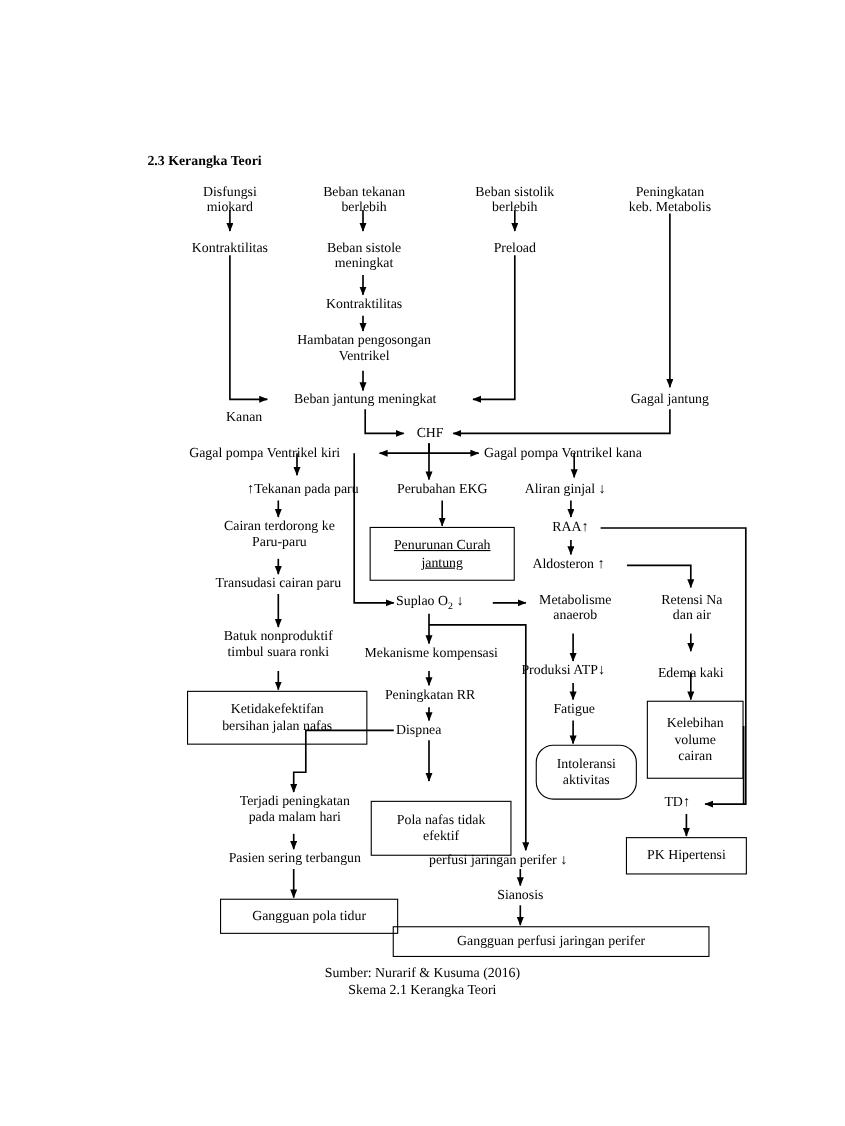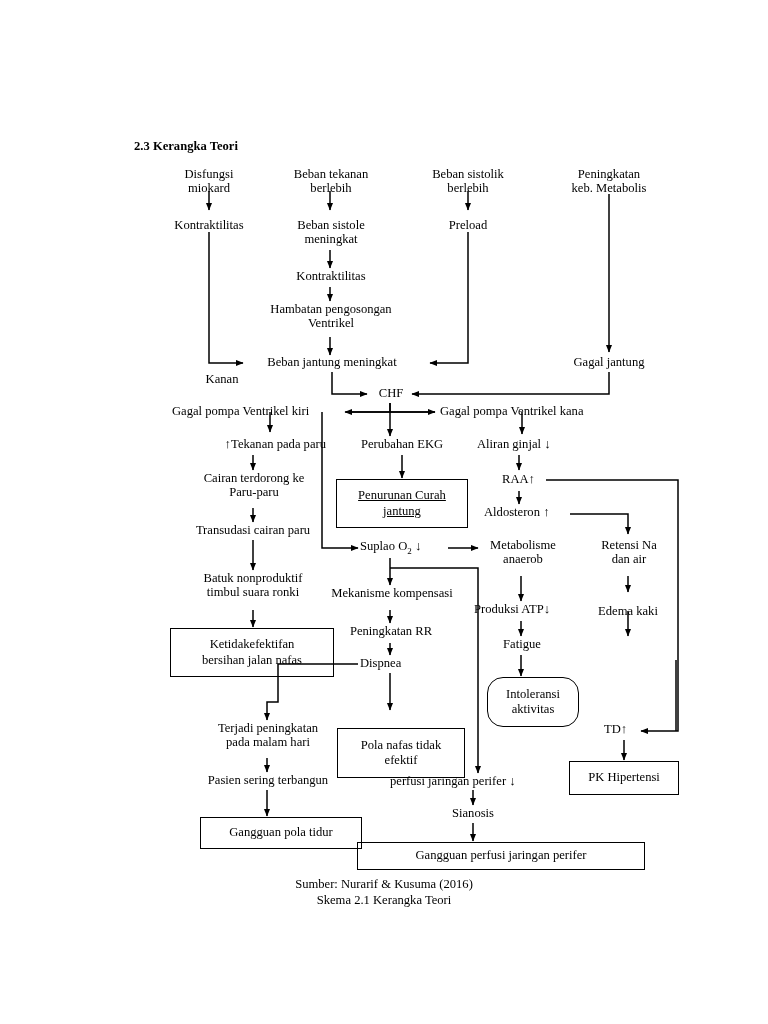--- a/index.html
+++ b/index.html
@@ -266,20 +266,27 @@
   </div>
 
   <div class="node" style="left:583px;top:592px;width:90px;margin-top:12px;">Edema kaki</div>
 
   <div class="node" style="left:474px;top:602px;width:108px;text-align:left;">
     <span>Produksi ATP</span><span class="dn">↓</span>
   </div>
 
   <div class="node" style="left:492px;top:637px;width:60px;">Fatigue</div>
 
+  <div class="box" style="left:588px;top:637px;width:88px;height:71px;">
+    <div>
+      <div>Kelebihan</div>
+      <div>volume</div>
+      <div>cairan</div>
+    </div>
+  </div>
 
   <div class="box" style="left:487px;top:677px;width:92px;height:50px;border-radius:16px;">
     <div>
       <div>Intoleransi</div>
       <div>aktivitas</div>
     </div>
   </div>
 
   <div class="node" style="left:604px;top:722px;width:44px;text-align:left;">
     <span>TD</span><span class="up">↑</span>

